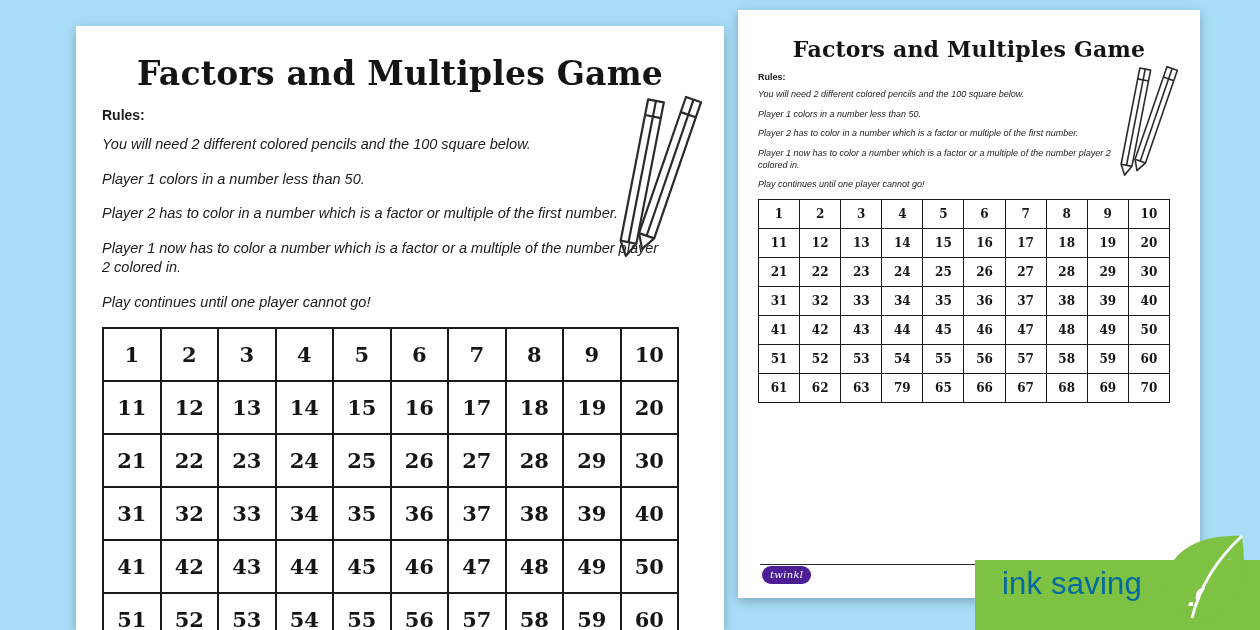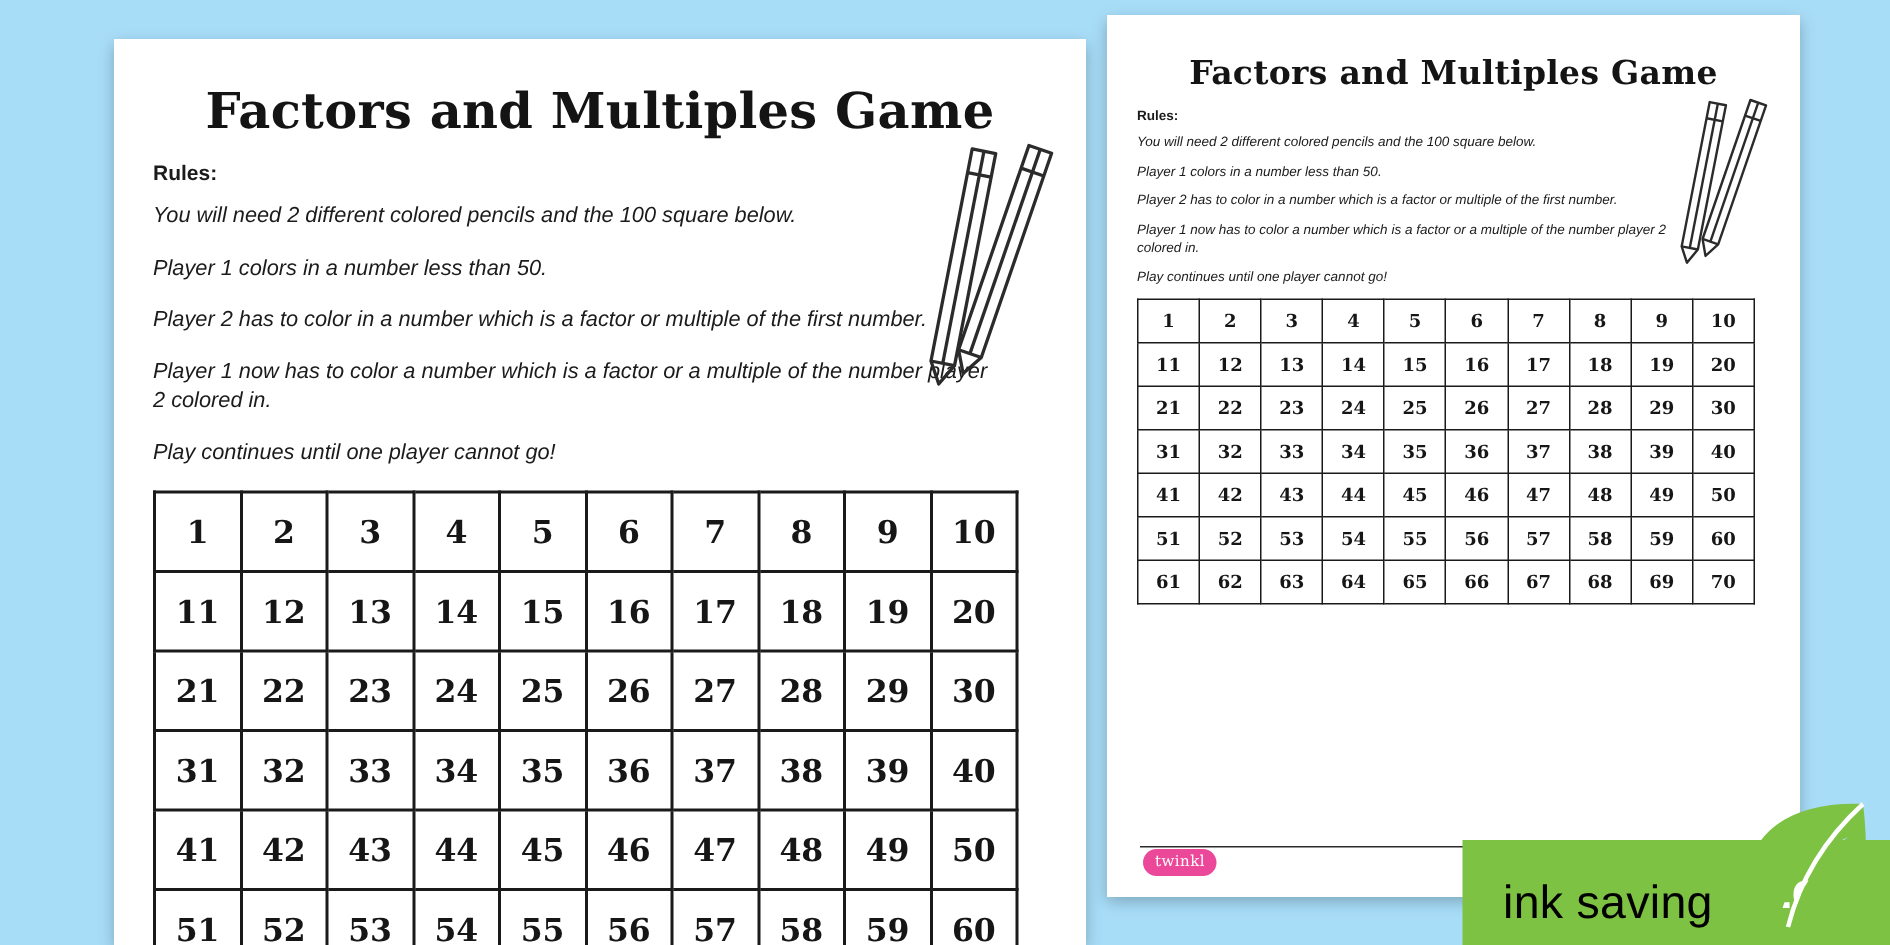--- a/index.html
+++ b/index.html
@@ -93,23 +93,24 @@
     position: absolute;
     left: 22px;
     right: 22px;
     bottom: 33px;
     border-top: 1.5px solid #2b2b2b;
   }
   .twinkl-logo {
     position: absolute;
     left: 24px;
     bottom: 14px;
-    background: #ec4899;
+    background: #4c1d95;
     color: #ffffff;
     font-family: "DejaVu Serif", serif;
+    font-style: italic;
     font-size: 10px;
     padding: 3px 8px 4px 8px;
     border-radius: 9px;
     letter-spacing: 0.3px;
   }
 
   
   #eco-badge {
     position: absolute;
     right: 0px;
@@ -121,22 +122,22 @@
     position: absolute;
     left: 45px;
     bottom: 0;
     width: 285px;
     height: 70px;
     background: #7dc242;
   }
   .eco-text {
     position: absolute;
     left: 72px;
-    bottom: 10px;
-    color: #000000;
+    bottom: 28px;
+    color: #0369a1;
     font-family: "Liberation Sans", sans-serif;
     font-size: 31px;
     letter-spacing: 0.2px;
   }
   .eco-word {
     position: absolute;
     right: 26px;
     bottom: 16px;
     color: #ffffff;
     font-family: "Liberation Sans", sans-serif;
@@ -345,21 +346,21 @@
         <td>56</td>
         <td>57</td>
         <td>58</td>
         <td>59</td>
         <td>60</td>
       </tr>
       <tr>
         <td>61</td>
         <td>62</td>
         <td>63</td>
-        <td>64</td>
+        <td>79</td>
         <td>65</td>
         <td>66</td>
         <td>67</td>
         <td>68</td>
         <td>69</td>
         <td>70</td>
       </tr>
     </tbody>
   </table>
 

